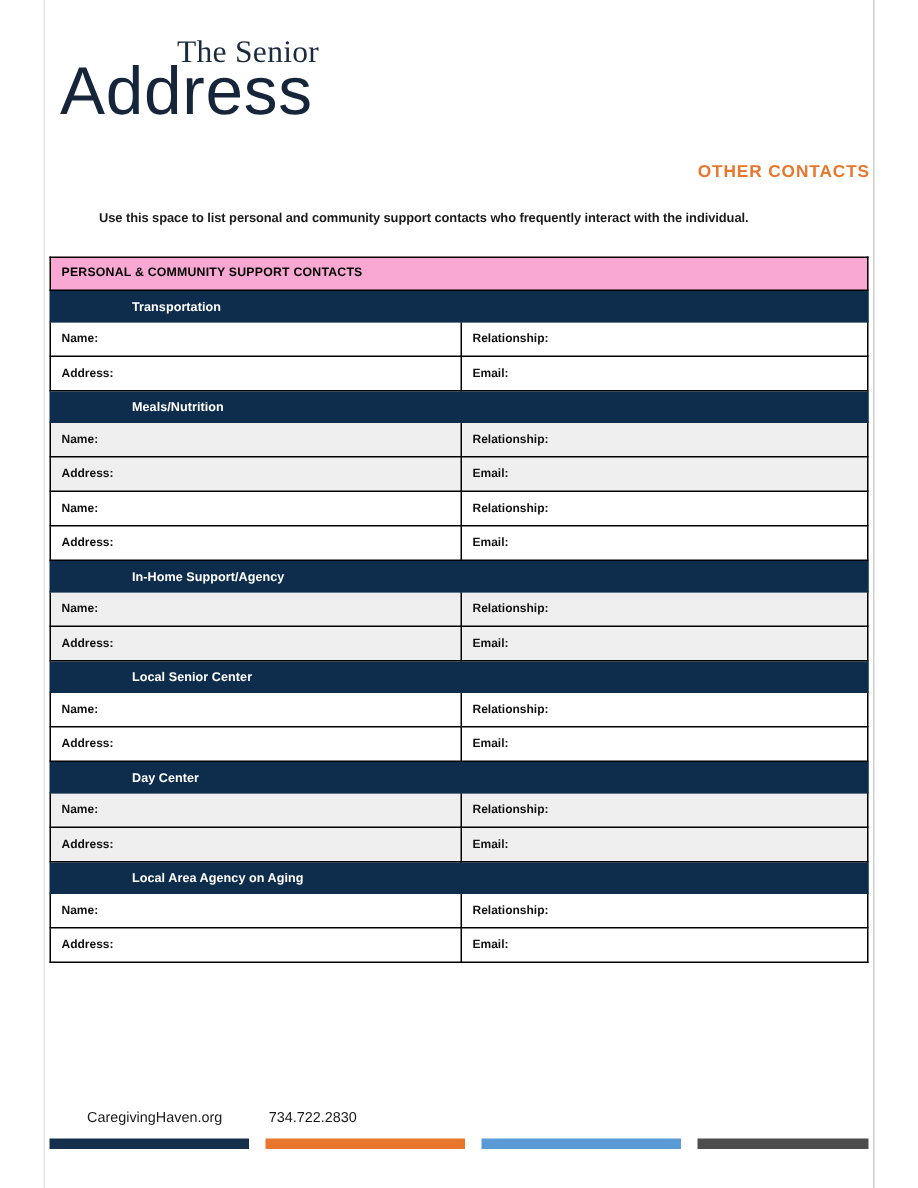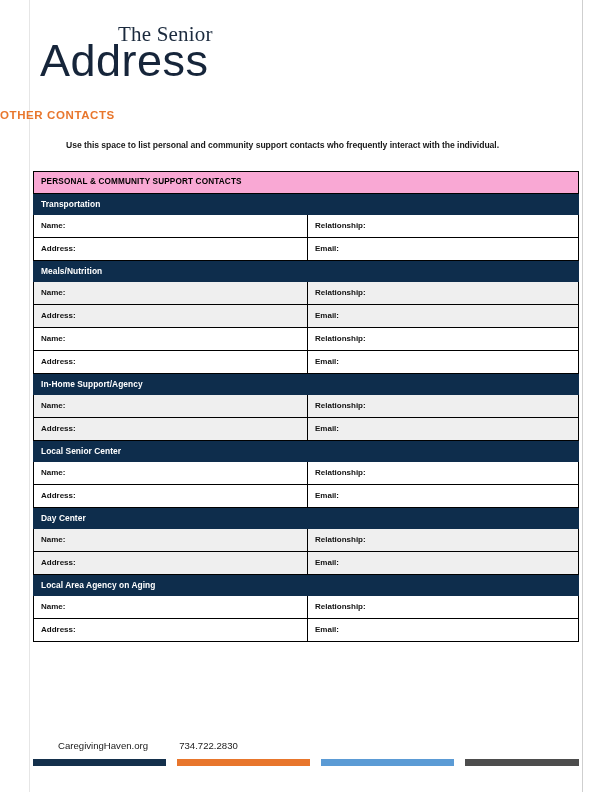--- a/index.html
+++ b/index.html
@@ -64,21 +64,21 @@
     line-height: 1;
     white-space: nowrap;
   }
 
   
   .doc-title {
     position: absolute;
     left: 0;
     top: 109px;
     width: 580px;
-    text-align: left;
+    text-align: right;
     font-size: 11.5px;
     font-weight: bold;
     letter-spacing: 0.6px;
     color: #E8762C;
   }
   .doc-subtitle {
     position: absolute;
     left: 66px;
     top: 140px;
     width: 480px;
@@ -121,20 +121,21 @@
   }
   tr.section-header td {
     background: #0E2D4C;
     height: 20px;
     border-color: #0E2D4C;
   }
   tr.section-header .cell-inner {
     color: #ffffff;
     font-size: 8.4px;
     letter-spacing: 0.05px;
+    margin-left: 47px;
   }
   tr.field-row td {
     height: 22px;
   }
   tr.field-row.shade td {
     background: #EFEFEF;
   }
   tr.field-row.plain td {
     background: #FFFFFF;
   }

